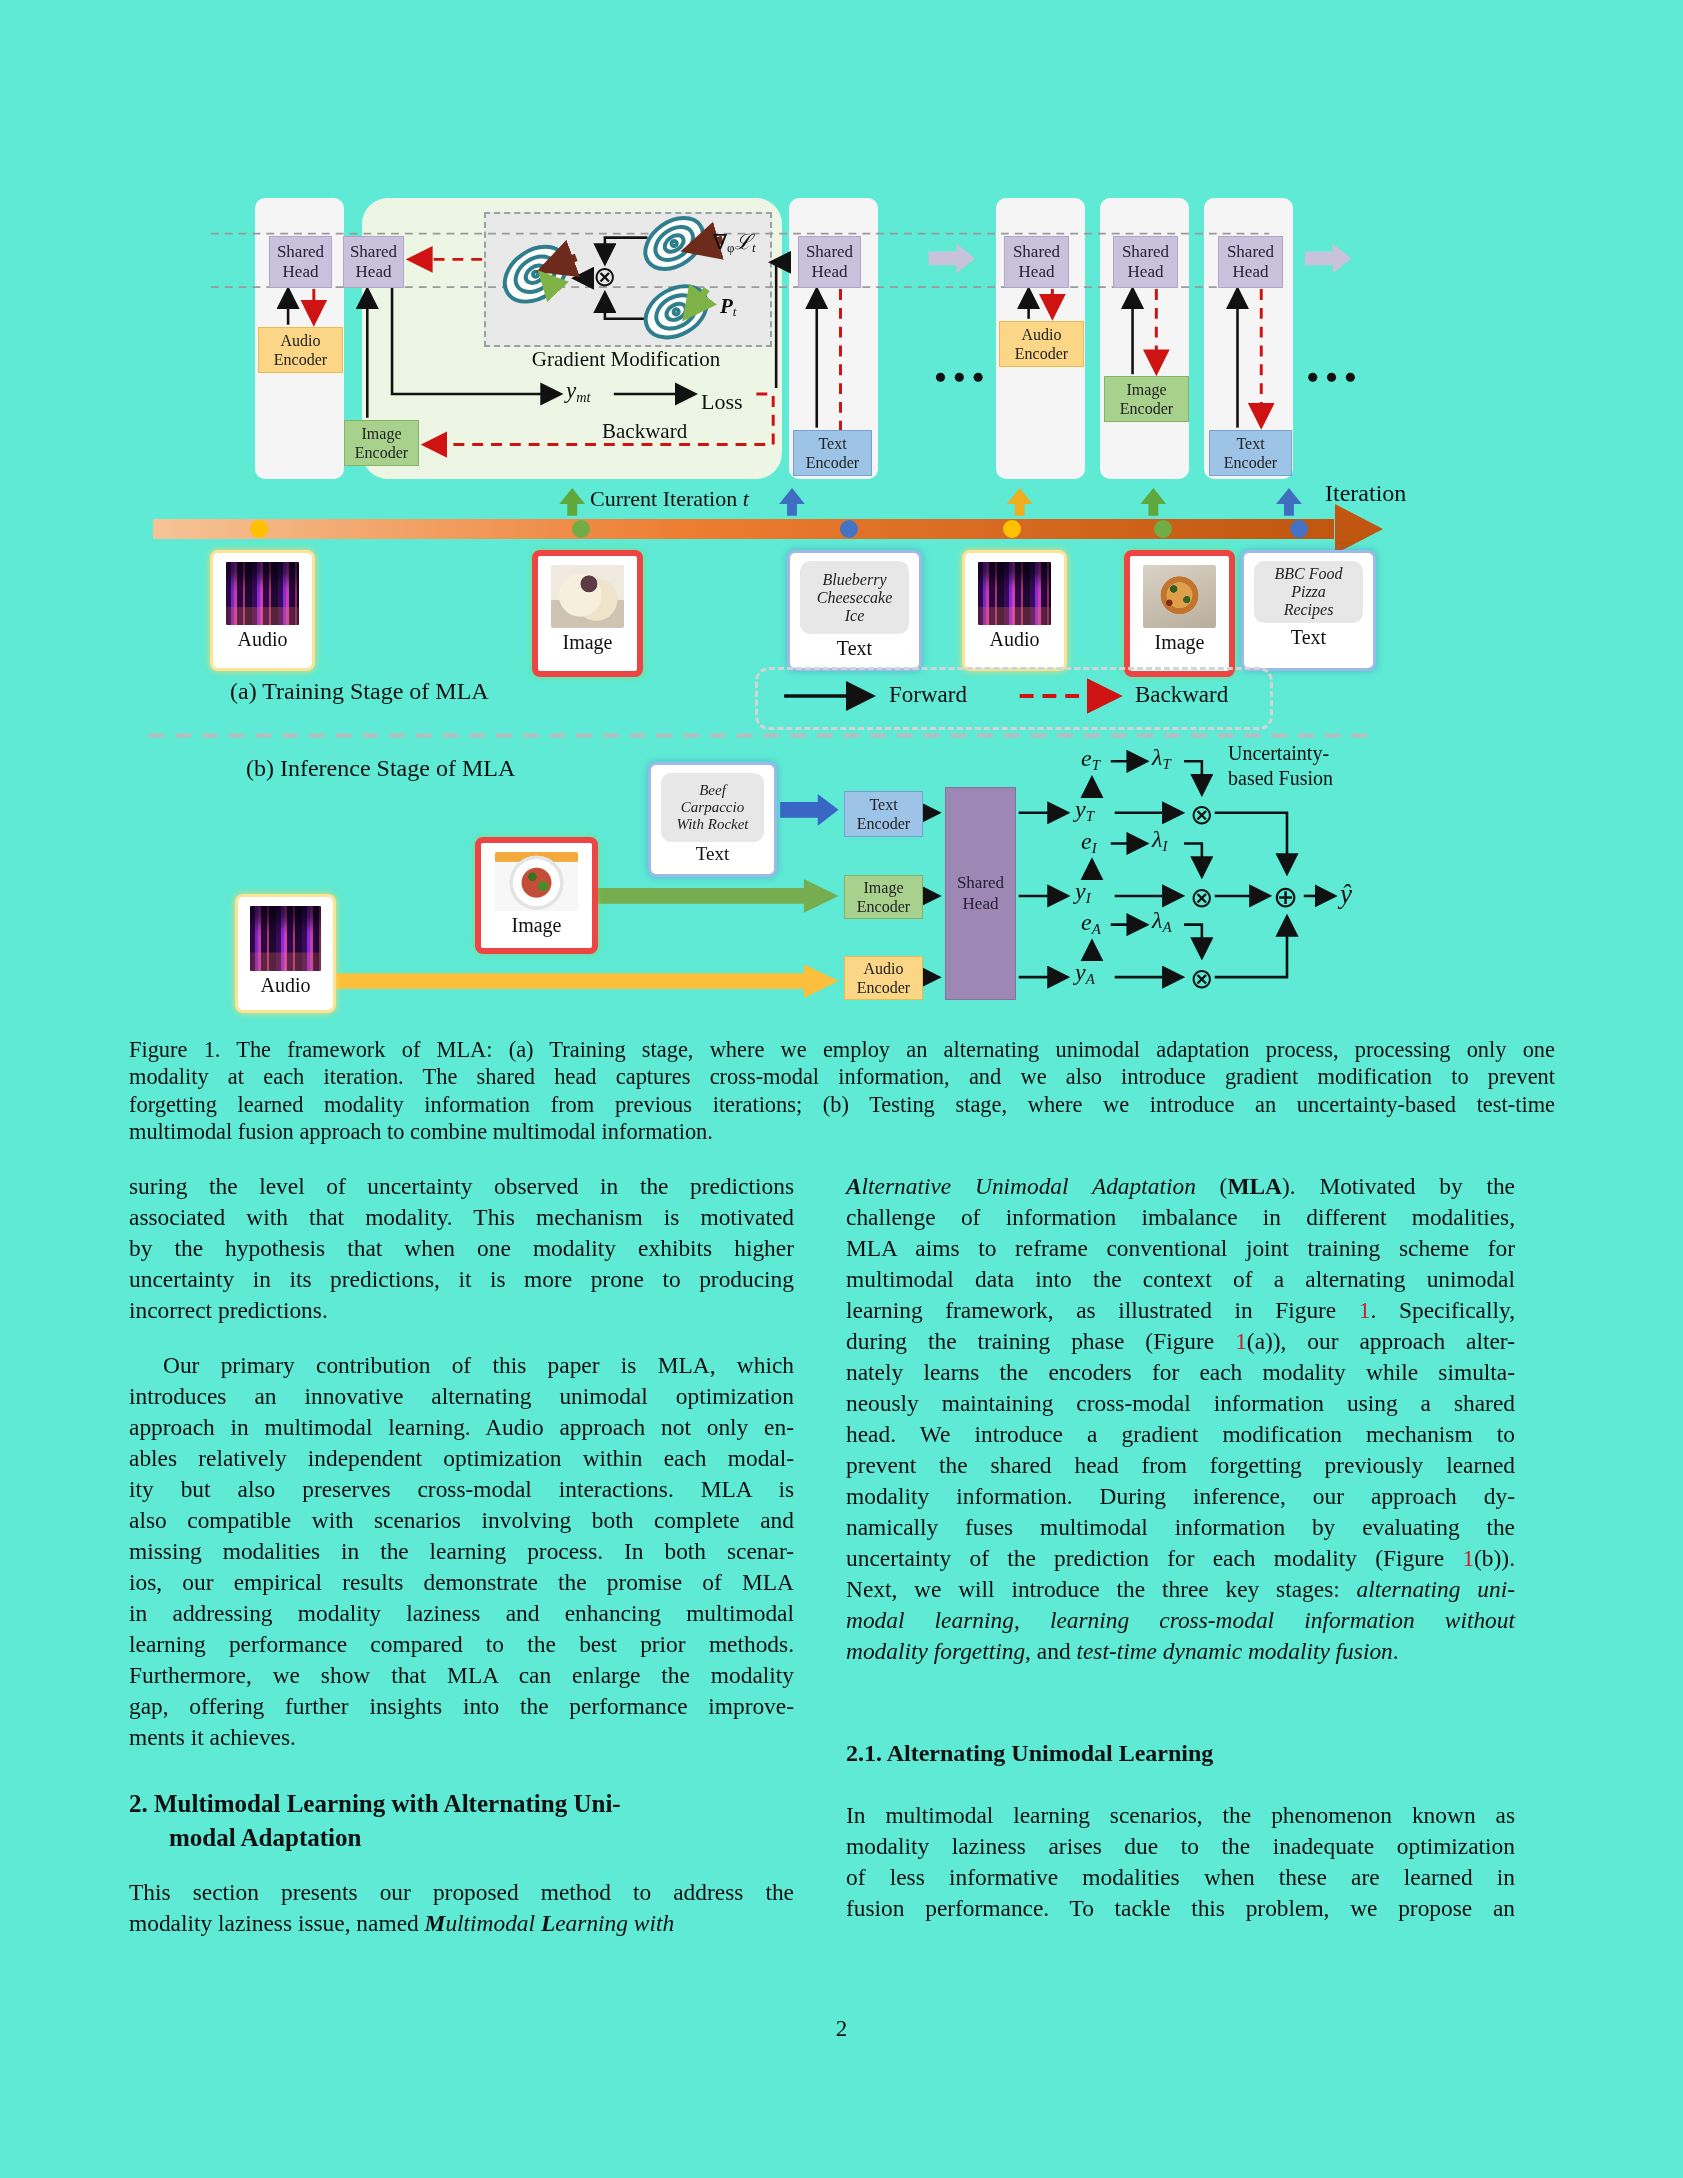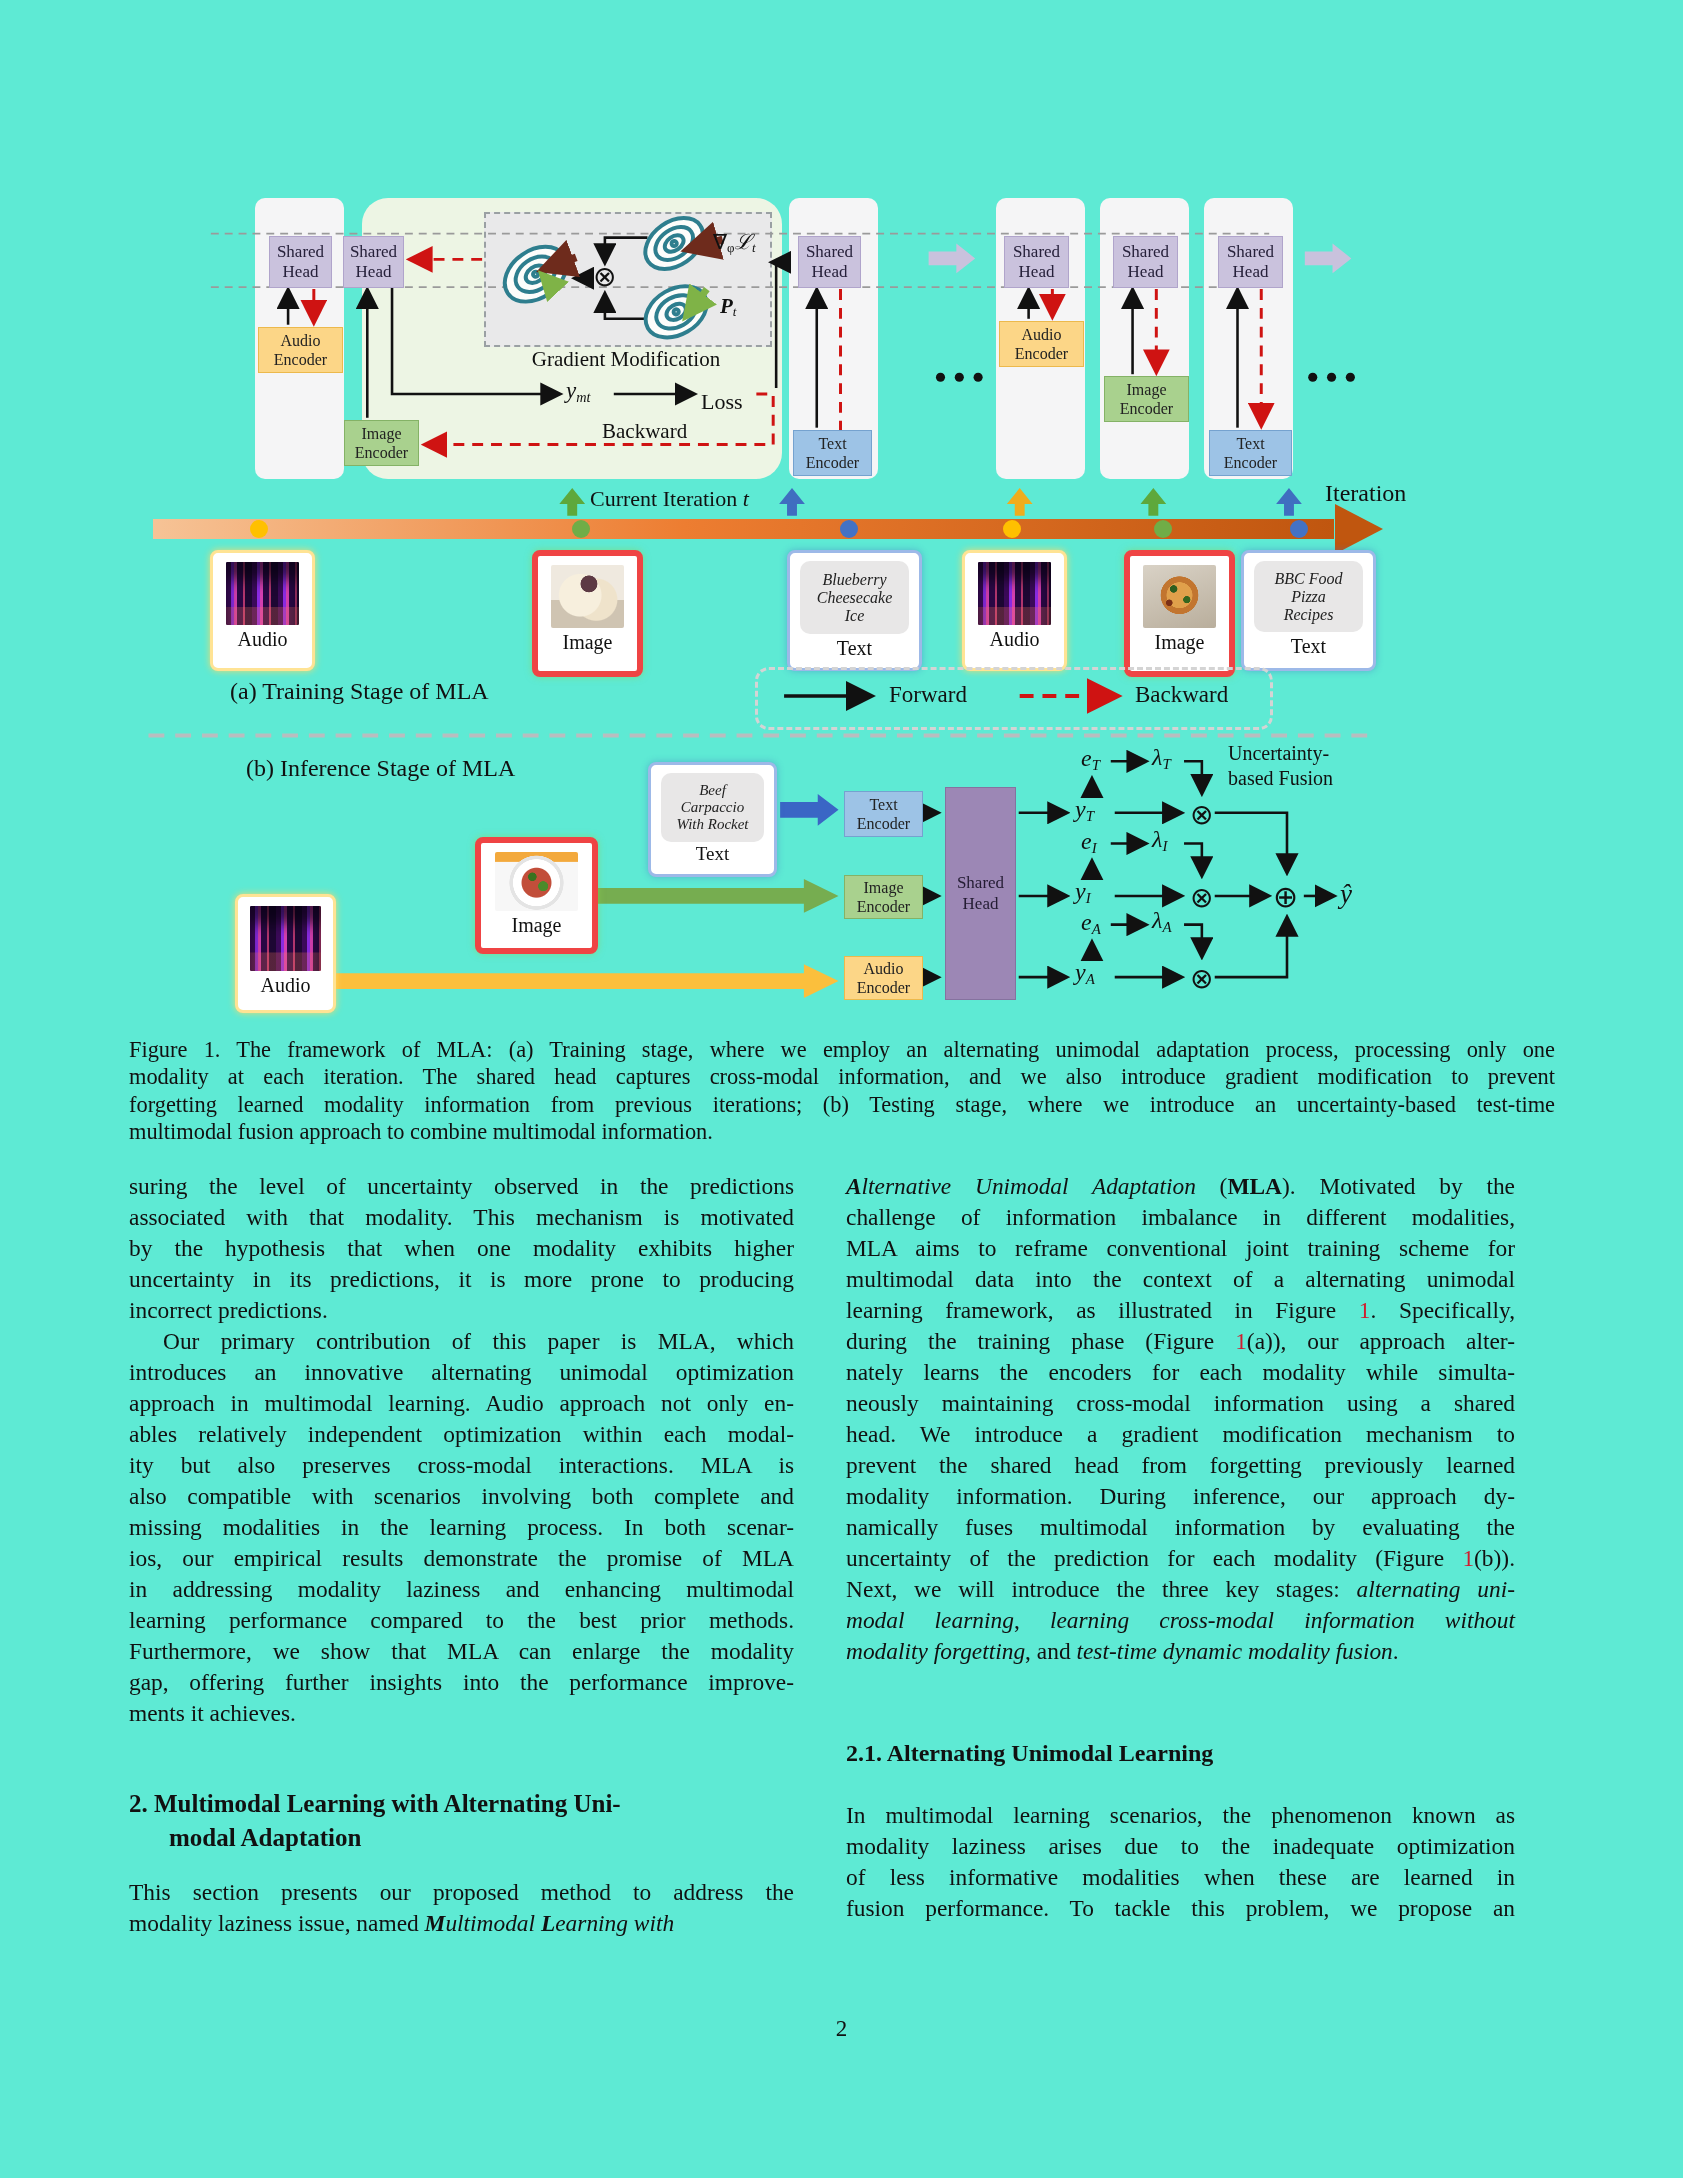--- a/index.html
+++ b/index.html
@@ -275,21 +275,21 @@
     </div>
     <div class="card b-audio" style="left:962px;width:99px">
       <div class="spec"></div>
       <div class="clabel">Audio</div>
     </div>
     <div class="card b-image" style="left:1124px;width:99px">
       <div class="photo ph-pizza"></div>
       <div class="clabel">Image</div>
     </div>
     <div class="card b-text" style="left:1241px;width:129px">
-      <div class="tcd" style="height:71px;font-size:16px">
+      <div class="tcd" style="height:62px;font-size:16px">
         <div>BBC Food</div>
           <div>Pizza</div>
           <div>Recipes</div>
       </div>
       <div class="clabel">Text</div>
     </div>
 
     <div class="legend"></div>
     <span class="figtext" style="left:889px;top:682px;font-size:23px">Forward</span>
     <span class="figtext" style="left:1135px;top:682px;font-size:23px">Backward</span>
@@ -345,21 +345,21 @@
       <div class="tl"><span>forgetting learned modality information from previous iterations; (b) Testing stage, where we introduce an uncertainty-based test-time</span></div>
       <div class="tl nj"><span>multimodal fusion approach to combine multimodal information.</span></div>
     </div>
 
   <div class="coltext" style="left:129px;top:1171px;width:665px">
       <div class="tl"><span>suring the level of uncertainty observed in the predictions</span></div>
       <div class="tl"><span>associated with that modality. This mechanism is motivated</span></div>
       <div class="tl"><span>by the hypothesis that when one modality exhibits higher</span></div>
       <div class="tl"><span>uncertainty in its predictions, it is more prone to producing</span></div>
       <div class="tl nj"><span>incorrect predictions.</span></div>
-      <div class="tl" style="text-indent: 34px;"><span>Our primary contribution of this paper is MLA, which</span></div>
+      <div class="tl" style="text-indent: 34px; margin-top: 24px;"><span>Our primary contribution of this paper is MLA, which</span></div>
       <div class="tl"><span>introduces an innovative alternating unimodal optimization</span></div>
       <div class="tl"><span>approach in multimodal learning. Audio approach not only en-</span></div>
       <div class="tl"><span>ables relatively independent optimization within each modal-</span></div>
       <div class="tl"><span>ity but also preserves cross-modal interactions. MLA is</span></div>
       <div class="tl"><span>also compatible with scenarios involving both complete and</span></div>
       <div class="tl"><span>missing modalities in the learning process. In both scenar-</span></div>
       <div class="tl"><span>ios, our empirical results demonstrate the promise of MLA</span></div>
       <div class="tl"><span>in addressing modality laziness and enhancing multimodal</span></div>
       <div class="tl"><span>learning performance compared to the best prior methods.</span></div>
       <div class="tl"><span>Furthermore, we show that MLA can enlarge the modality</span></div>

